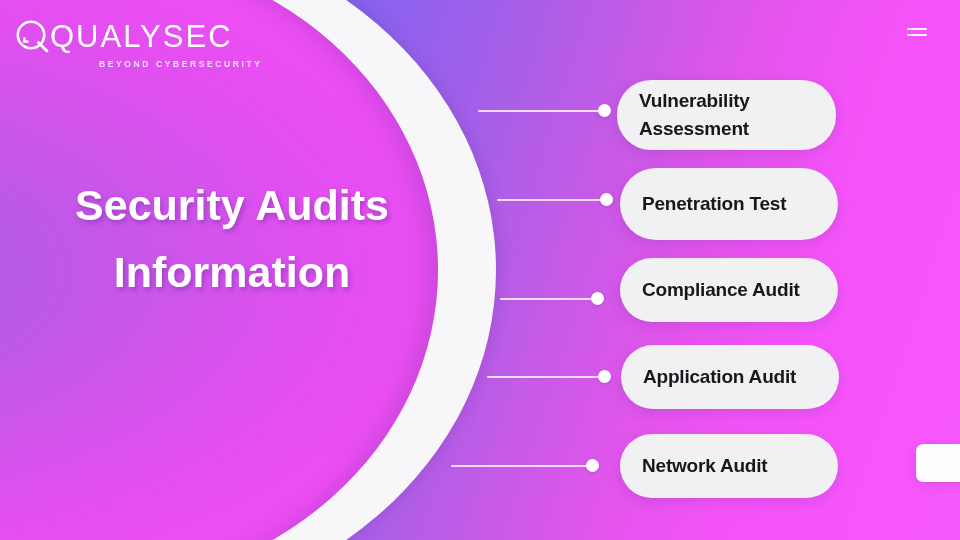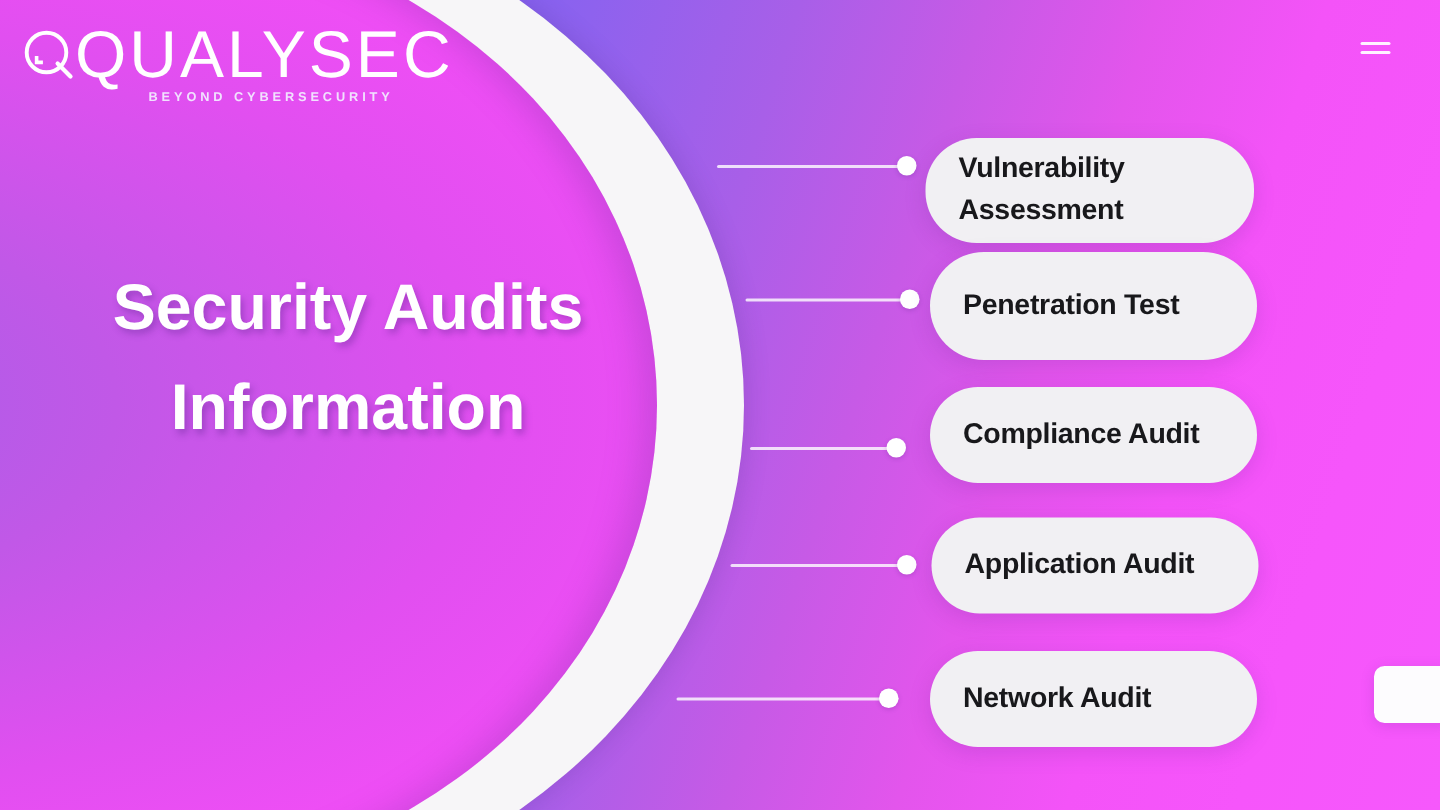--- a/index.html
+++ b/index.html
@@ -75,21 +75,21 @@
     height: 38px;
   }
   .logo-q {
     position: relative;
     width: 38px;
     height: 38px;
     flex: 0 0 38px;
   }
   .logo-word {
     color: #ffffff;
-    font-size: 44px;
+    font-size: 31px;
     font-weight: 400;
     letter-spacing: 2.0px;
     margin-left: -2px;
     line-height: 38px;
     white-space: nowrap;
   }
   .logo-tag {
     color: #f2e9ff;
     font-size: 8.5px;
     font-weight: 700;
@@ -228,21 +228,21 @@
 
   <div class="conn" style="left:500px; top:298px; width:102px;"></div>
   <div class="dot" style="left:591px; top:292px;"></div>
 
   <div class="conn" style="left:487px; top:376px; width:120px;"></div>
   <div class="dot" style="left:598px; top:370px;"></div>
 
   <div class="conn" style="left:451px; top:465px; width:148px;"></div>
   <div class="dot" style="left:586px; top:459px;"></div>
 
-  <div class="card" style="left:617px; top:92px; width:219px; height:70px; border-radius:34px;">
+  <div class="card" style="left:617px; top:80px; width:219px; height:70px; border-radius:34px;">
     <span>Vulnerability Assessment</span>
   </div>
 
   <div class="card" style="left:620px; top:168px; width:218px; height:72px;">
     <span>Penetration Test</span>
   </div>
 
   <div class="card" style="left:620px; top:258px; width:218px; height:64px;">
     <span>Compliance Audit</span>
   </div>

